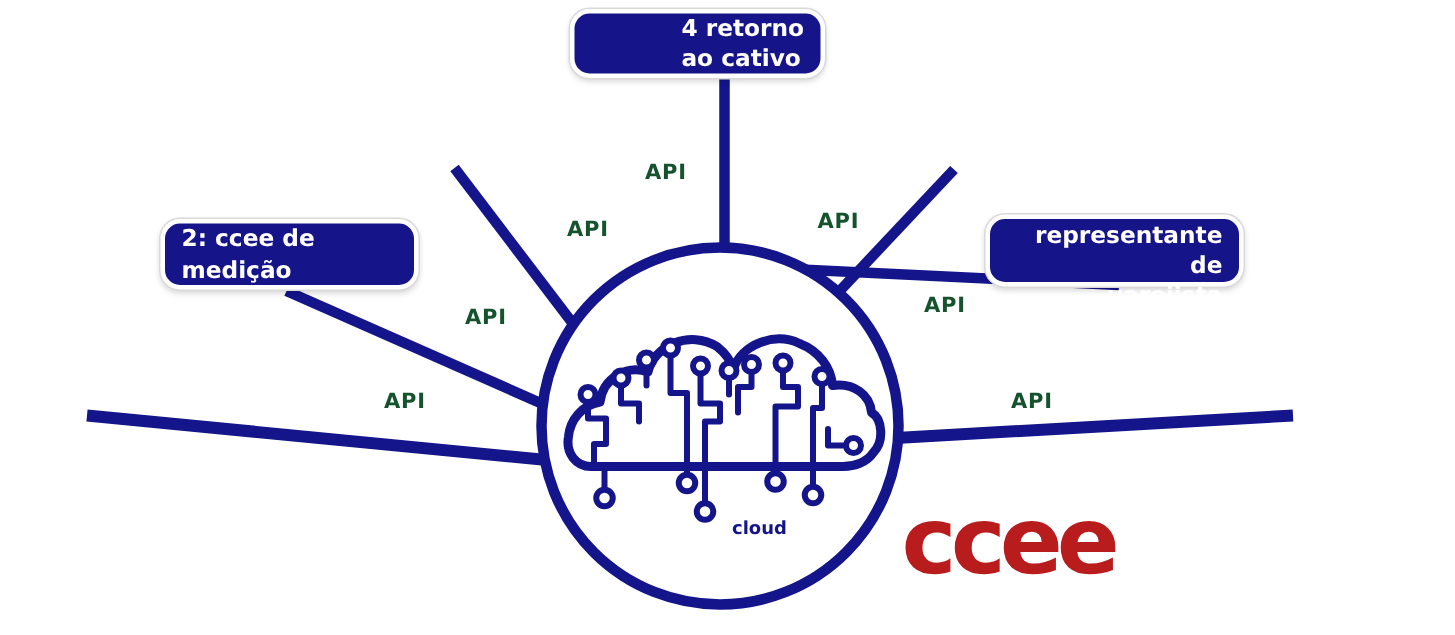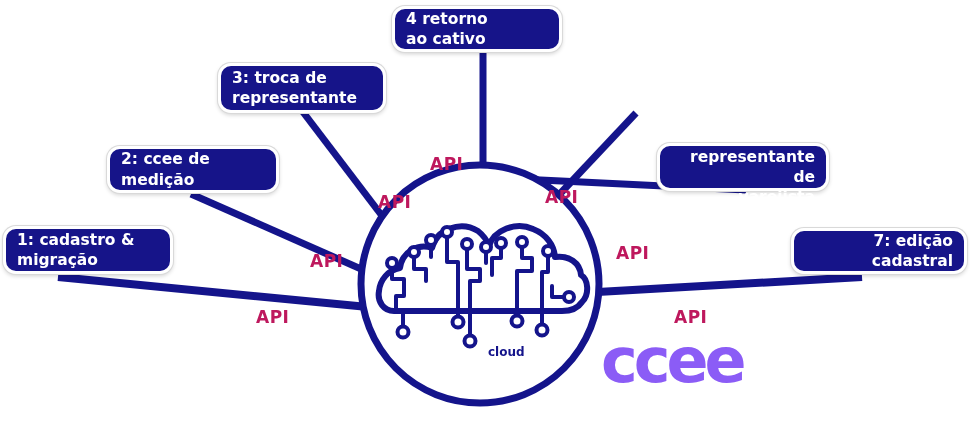--- a/index.html
+++ b/index.html
@@ -13,38 +13,38 @@
     background:#161489;border:3px solid #ffffff;border-radius:13px;
     box-shadow:0 0 0 1px #d9d9d9,0 2px 4px rgba(0,0,0,.18);
     color:#ffffff;display:flex;align-items:center;
     padding:0 11px;font-size:15.5px;font-weight:600;line-height:1.32;
   }
   .box-label{white-space:pre-line;}
   .box.right{justify-content:flex-end;text-align:right;}
   .b1{left:3px;top:226px;width:170px;height:48px;}
   .b2{left:107px;top:146px;width:172px;height:47px;}
   .b3{left:218px;top:63px;width:168px;height:50px;}
-  .b4{left:392px;top:6px;width:170px;height:46px;}
+  .b4{left:380px;top:6px;width:170px;height:46px;justify-content:flex-end;}
   .b5{left:551px;top:64px;width:170px;height:48px;}
   .b6{left:657px;top:143px;width:172px;height:48px;}
   .b7{left:791px;top:228px;width:176px;height:46px;}
   .api{
-    position:absolute;color:#be185d;font-weight:bold;font-size:17px;
-    letter-spacing:.5px;line-height:1;margin-top:48px;
+    position:absolute;color:#14532d;font-weight:bold;font-size:14px;
+    letter-spacing:.5px;line-height:1;
   }
   .a1{left:256px;top:261px;} .a2{left:310px;top:205px;} .a3{left:378px;top:146px;}
   .a4{left:430px;top:108px;} .a5{left:545px;top:141px;} .a6{left:616px;top:197px;}
   .a7{left:674px;top:261px;}
   .cloud-word{
     position:absolute;left:488px;top:346px;width:80px;text-align:left;
     color:#14148b;font-weight:bold;font-size:12px;line-height:1;
   }
   .ccee-logo{
     position:absolute;left:601px;top:330px;
-    color:#8b5cf6;font-weight:bold;font-size:62px;line-height:1;
+    color:#b91c1c;font-weight:bold;font-size:62px;line-height:1;
     letter-spacing:-4px;
   }
 </style>
 </head>
 <body>
 
 <div class="canvas">
 
   <svg class="layer" width="970" height="423" viewBox="0 0 970 423">
     <g stroke="#14148b">
@@ -103,43 +103,31 @@
           <circle cx="569" cy="297" r="5"></circle>
         <circle cx="403" cy="332" r="5.5"></circle>
           <circle cx="458" cy="322" r="5.5"></circle>
         <circle cx="470" cy="341" r="5.5"></circle>
           <circle cx="517" cy="321" r="5.5"></circle>
         <circle cx="542" cy="330" r="5.5"></circle>
       </g>
     </g>
   </svg>
 
-  <div class="box b1">
-    <span class="box-label">1: cadastro &amp;
-migração</span>
-  </div>
   <div class="box b2">
     <span class="box-label">2: ccee de
 medição</span>
-  </div>
-  <div class="box b3">
-    <span class="box-label">3: troca de
-representante</span>
   </div>
   <div class="box b4">
     <span class="box-label">4 retorno
 ao cativo</span>
   </div>
   <div class="box b6 right">
     <span class="box-label">6: representante de
 varejista</span>
-  </div>
-  <div class="box b7 right">
-    <span class="box-label">7: edição
-cadastral</span>
   </div>
 
   <span class="api a1">API</span>
   <span class="api a2">API</span>
   <span class="api a3">API</span>
   <span class="api a4">API</span>
   <span class="api a5">API</span>
   <span class="api a6">API</span>
   <span class="api a7">API</span>
 

